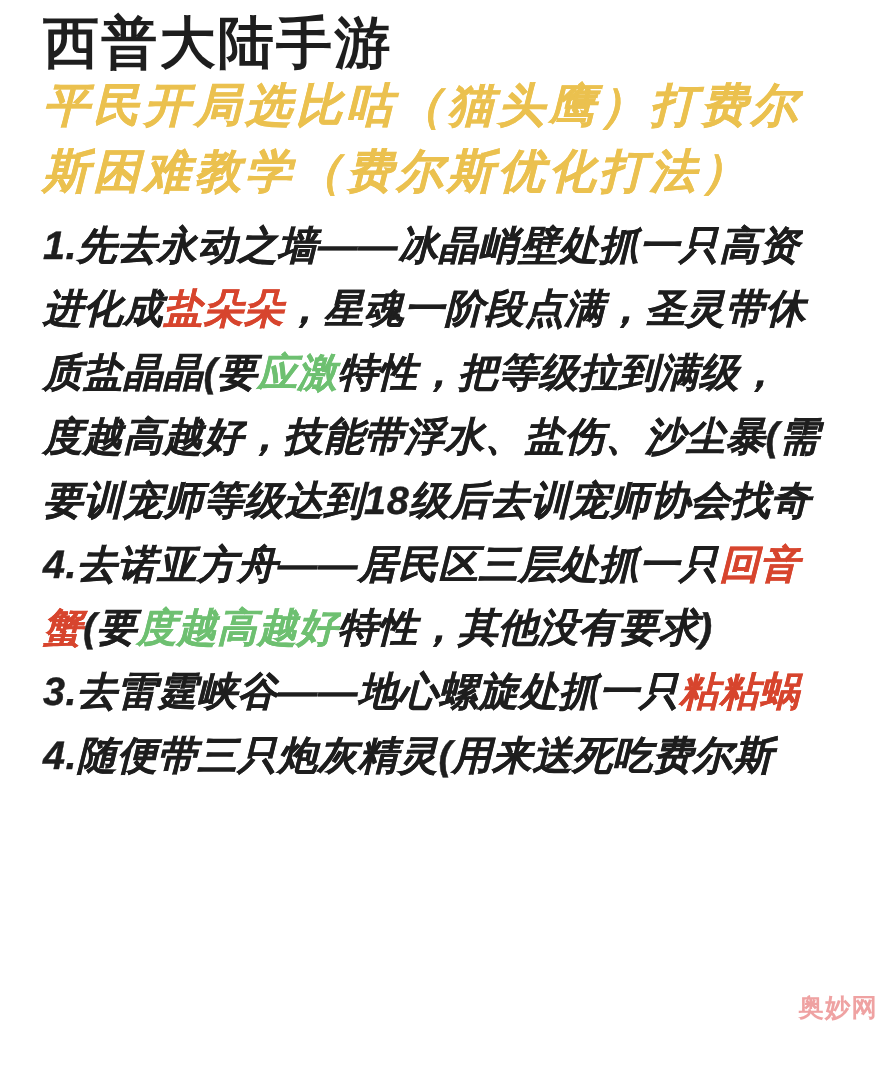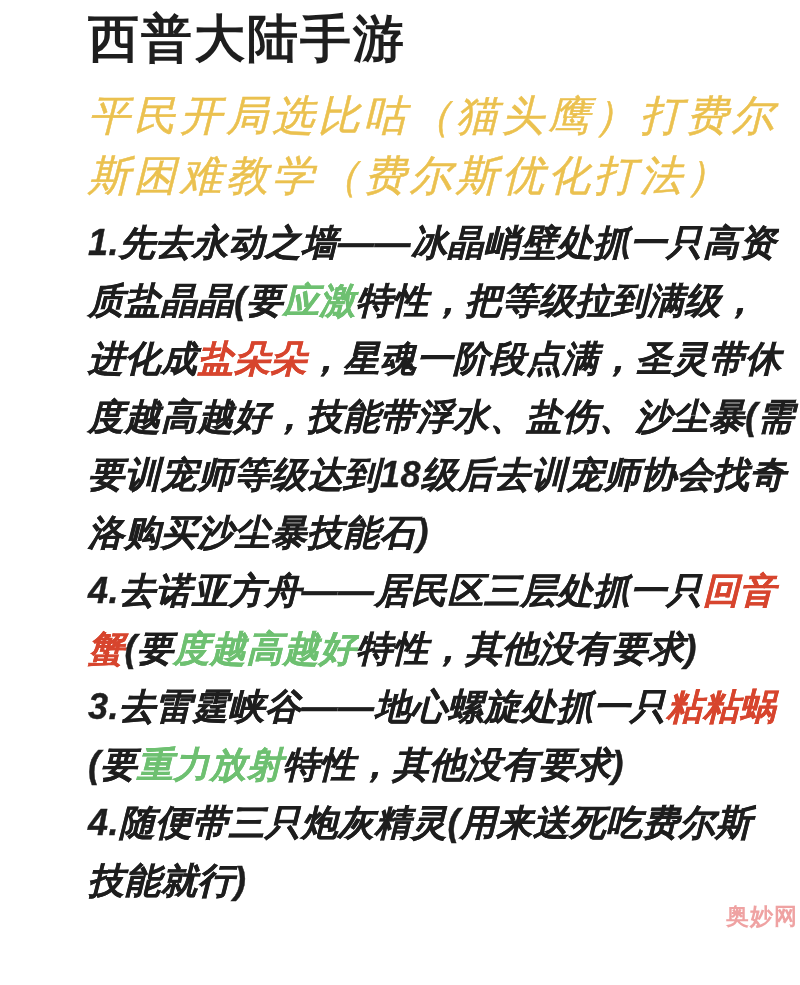--- a/index.html
+++ b/index.html
@@ -6,36 +6,35 @@
     margin: 0;
     padding: 0;
     background: #ffffff;
   }
   .page {
     position: relative;
     width: 800px;
     height: 985px;
     background: #ffffff;
     box-sizing: border-box;
-    padding: 12px 40px 0 88px;
+    padding: 12px 40px 0 39px;
     font-family: "Liberation Sans", sans-serif;
     overflow: hidden;
   }
   .title {
     font-size: 51px;
     line-height: 54px;
     font-weight: 900;
     letter-spacing: 2px;
     color: var(--ink);
     white-space: nowrap;
   }
   .subtitle {
-    margin-top: 20px;
     font-style: italic;
-    font-weight: 400;
+    font-weight: 700;
     font-size: 42px;
     letter-spacing: 4px;
     line-height: 60px;
     color: var(--yellow);
     -webkit-text-stroke: 0.5px var(--yellow);
   }
   .subtitle .line { white-space: nowrap; }
   .body-text {
     position: relative;
     z-index: 2;
@@ -71,28 +70,25 @@
 
   <div class="title">西普大陆手游</div>
 
   <div class="subtitle">
     <div class="line">平民开局选比咕（猫头鹰）打费尔</div>
     <div class="line">斯困难教学（费尔斯优化打法）</div>
   </div>
 
   <div class="body-text">
       <div class="line"><span class="seg-black">1.先去永动之墙——冰晶峭壁处抓一只高资</span></div>
+      <div class="line"><span class="seg-black">进化成</span><span class="seg-red">盐朵朵</span><span class="seg-black">，星魂一阶段点满，圣灵带休</span></div>
       <div class="line"><span class="seg-black">质盐晶晶(要</span><span class="seg-green">应激</span><span class="seg-black">特性，把等级拉到满级，</span></div>
-      <div class="line"><span class="seg-black">进化成</span><span class="seg-red">盐朵朵</span><span class="seg-black">，星魂一阶段点满，圣灵带休</span></div>
       <div class="line"><span class="seg-black">度越高越好，技能带浮水、盐伤、沙尘暴(需</span></div>
       <div class="line"><span class="seg-black">要训宠师等级达到18级后去训宠师协会找奇</span></div>
-      <div class="line"><span class="seg-black">洛购买沙尘暴技能石)</span></div>
       <div class="line"><span class="seg-black">4.去诺亚方舟——居民区三层处抓一只</span><span class="seg-red">回音</span></div>
       <div class="line"><span class="seg-red">蟹</span><span class="seg-black">(要</span><span class="seg-green">度越高越好</span><span class="seg-black">特性，其他没有要求)</span></div>
       <div class="line"><span class="seg-black">3.去雷霆峡谷——地心螺旋处抓一只</span><span class="seg-red">粘粘蜗</span></div>
-      <div class="line"><span class="seg-black">(要</span><span class="seg-green">重力放射</span><span class="seg-black">特性，其他没有要求)</span></div>
       <div class="line"><span class="seg-black">4.随便带三只炮灰精灵(用来送死吃费尔斯</span></div>
-      <div class="line"><span class="seg-black">技能就行)</span></div>
     </div>
 
   <div class="watermark">奥妙网</div>
 
 </div>
 
 </body></html>

